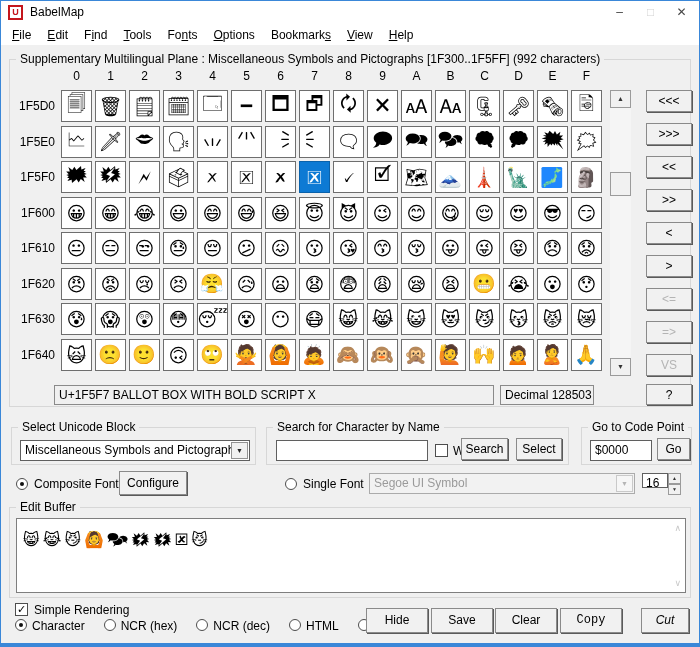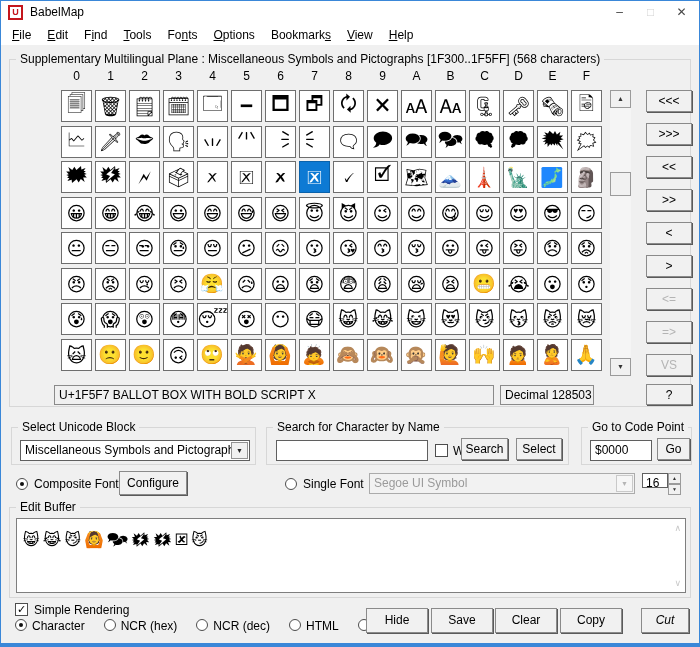--- a/index.html
+++ b/index.html
@@ -89,21 +89,21 @@
   .buffer-area { position:absolute; left:6px; top:10px; width:670px; height:75px; background:#fff; border:1px solid #7e7e7e; }
   .buffer-text { padding:9px 0 0 6px; font-size:16px; letter-spacing:3px; font-family:"DejaVu Sans", sans-serif; }
   .buf-arrow { position:absolute; right:4px; color:#c9c9c9; font-size:9px; }
   .buf-up { top:4px; } .buf-down { bottom:4px; }
   
   #mode-row { position:absolute; left:14px; top:618px; height:14px; display:flex; gap:19px; align-items:center; }
   .mode-item { position:relative; display:flex; align-items:flex-start; gap:5px; }
   .mode-item .radio { position:relative; flex:0 0 12px; }
   .bottom-btn { position:absolute; top:607px; width:62px; height:25px; line-height:23px; }
   .bottom-btn.b0 { left:365px; } .bottom-btn.b1 { left:430px; } .bottom-btn.b2 { left:494px; }
-  .bottom-btn.b3 { left:559px; } .bottom-btn.b4 { left:640px; width:48px;font-style:italic; }
+  .bottom-btn.b3 { left:559px;font-family:Liberation Mono, monospace; } .bottom-btn.b4 { left:640px; width:48px;font-style:italic; }
 </style>
 </head>
 <body>
 
 <div class="window">
   <div class="titlebar">
     <div class="app-icon">U</div>
     <span class="title-text">BabelMap</span>
     <div class="win-controls">
       <div class="win-btn">–</div>
@@ -118,38 +118,48 @@
       <span class="menu-item">F<u>i</u>nd</span>
       <span class="menu-item"><u>T</u>ools</span>
       <span class="menu-item">Fo<u>n</u>ts</span>
       <span class="menu-item"><u>O</u>ptions</span>
       <span class="menu-item">Bookmark<u>s</u></span>
       <span class="menu-item"><u>V</u>iew</span>
       <span class="menu-item"><u>H</u>elp</span>
     </div>
 
   <div class="groupbox main-group">
-    <span class="gb-legend">Supplementary Multilingual Plane : Miscellaneous Symbols and Pictographs [1F300..1F5FF] (568 characters)</span>
+    <span class="gb-legend">Supplementary Multilingual Plane : Miscellaneous Symbols and Pictographs [1F300..1F5FF] (992 characters)</span>
     <div id="col-headers">
         <span>0</span>
         <span>1</span>
         <span>2</span>
         <span>3</span>
         <span>4</span>
         <span>5</span>
         <span>6</span>
         <span>7</span>
         <span>8</span>
         <span>9</span>
         <span>A</span>
         <span>B</span>
         <span>C</span>
         <span>D</span>
         <span>E</span>
         <span>F</span>
+      </div>
+    <div id="row-labels">
+        <div>1F5D0</div>
+        <div>1F5E0</div>
+        <div>1F5F0</div>
+        <div>1F600</div>
+        <div>1F610</div>
+        <div>1F620</div>
+        <div>1F630</div>
+        <div>1F640</div>
       </div>
     <div id="char-grid">
         <div class="cell">🗐</div>
         <div class="cell">🗑</div>
         <div class="cell">🗒</div>
         <div class="cell">🗓</div>
         <div class="cell">🗔</div>
         <div class="cell">🗕</div>
         <div class="cell">🗖</div>
         <div class="cell">🗗</div>

